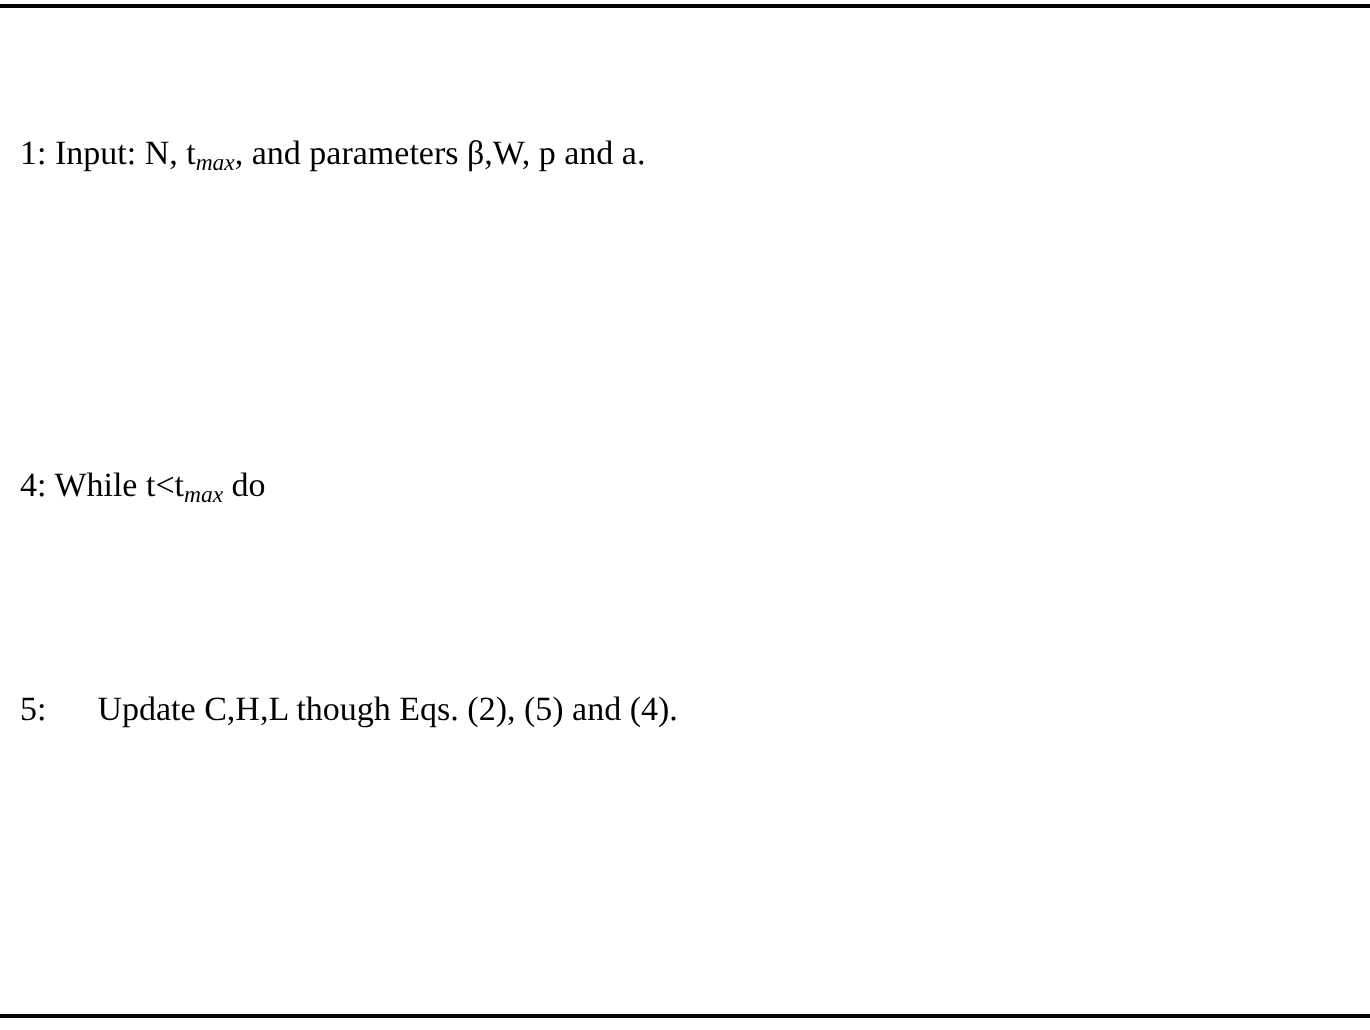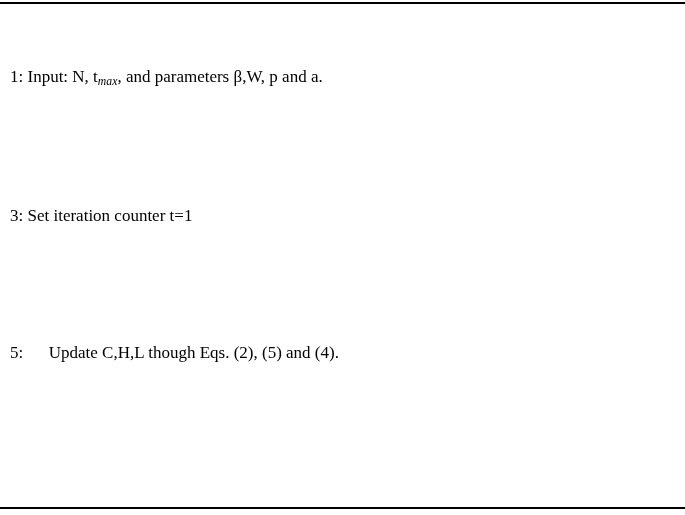--- a/index.html
+++ b/index.html
@@ -49,22 +49,22 @@
 </style>
 </head>
 <body>
 
 <div class="page" style="background: rgb(255, 255, 255);">
   <div class="rule rule-top" style="background: rgb(0, 0, 0);"></div>
   <div class="algo-body" id="algo-body" style="color: rgb(0, 0, 0);">
   <div class="algo-line"><span class="line-num">1:</span><span class="line-indent"> </span><span class="line-text">Input: N, t<span class="sub italic">max</span>, and parameters β,W, p and a.</span></div>
 
 
-  <div class="algo-line"><span class="line-num">3:</span><span class="line-indent"> </span><span class="line-text">Set iteration counter t=1</span></div>
 
+  <div class="algo-line"><span class="line-num">4:</span><span class="line-indent"> </span><span class="line-text">While t&lt;t<span class="sub italic">max</span> do</span></div>
 
   <div class="algo-line"><span class="line-num">5:</span><span class="line-indent">      </span><span class="line-text">Update C,H,L though Eqs. (2), (5) and (4).</span></div>
 
   
 
   
 
   
 
   

